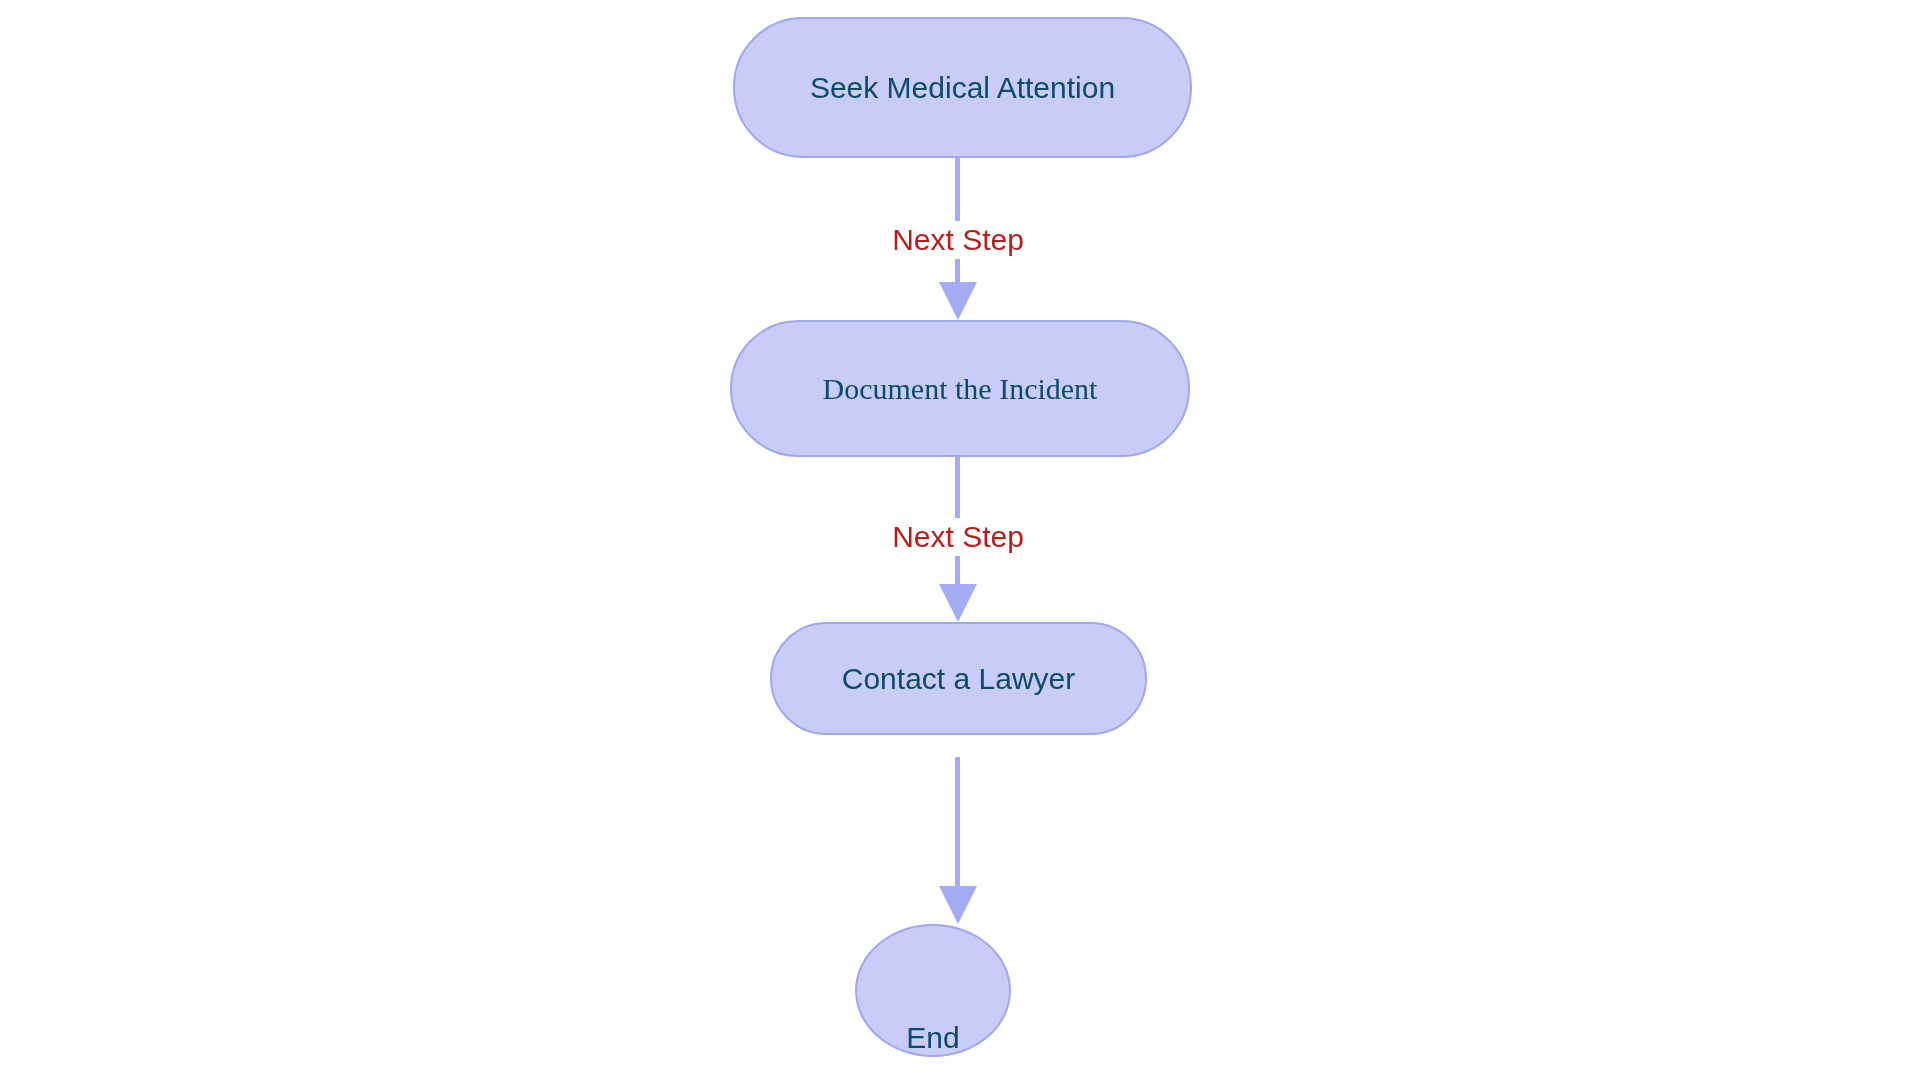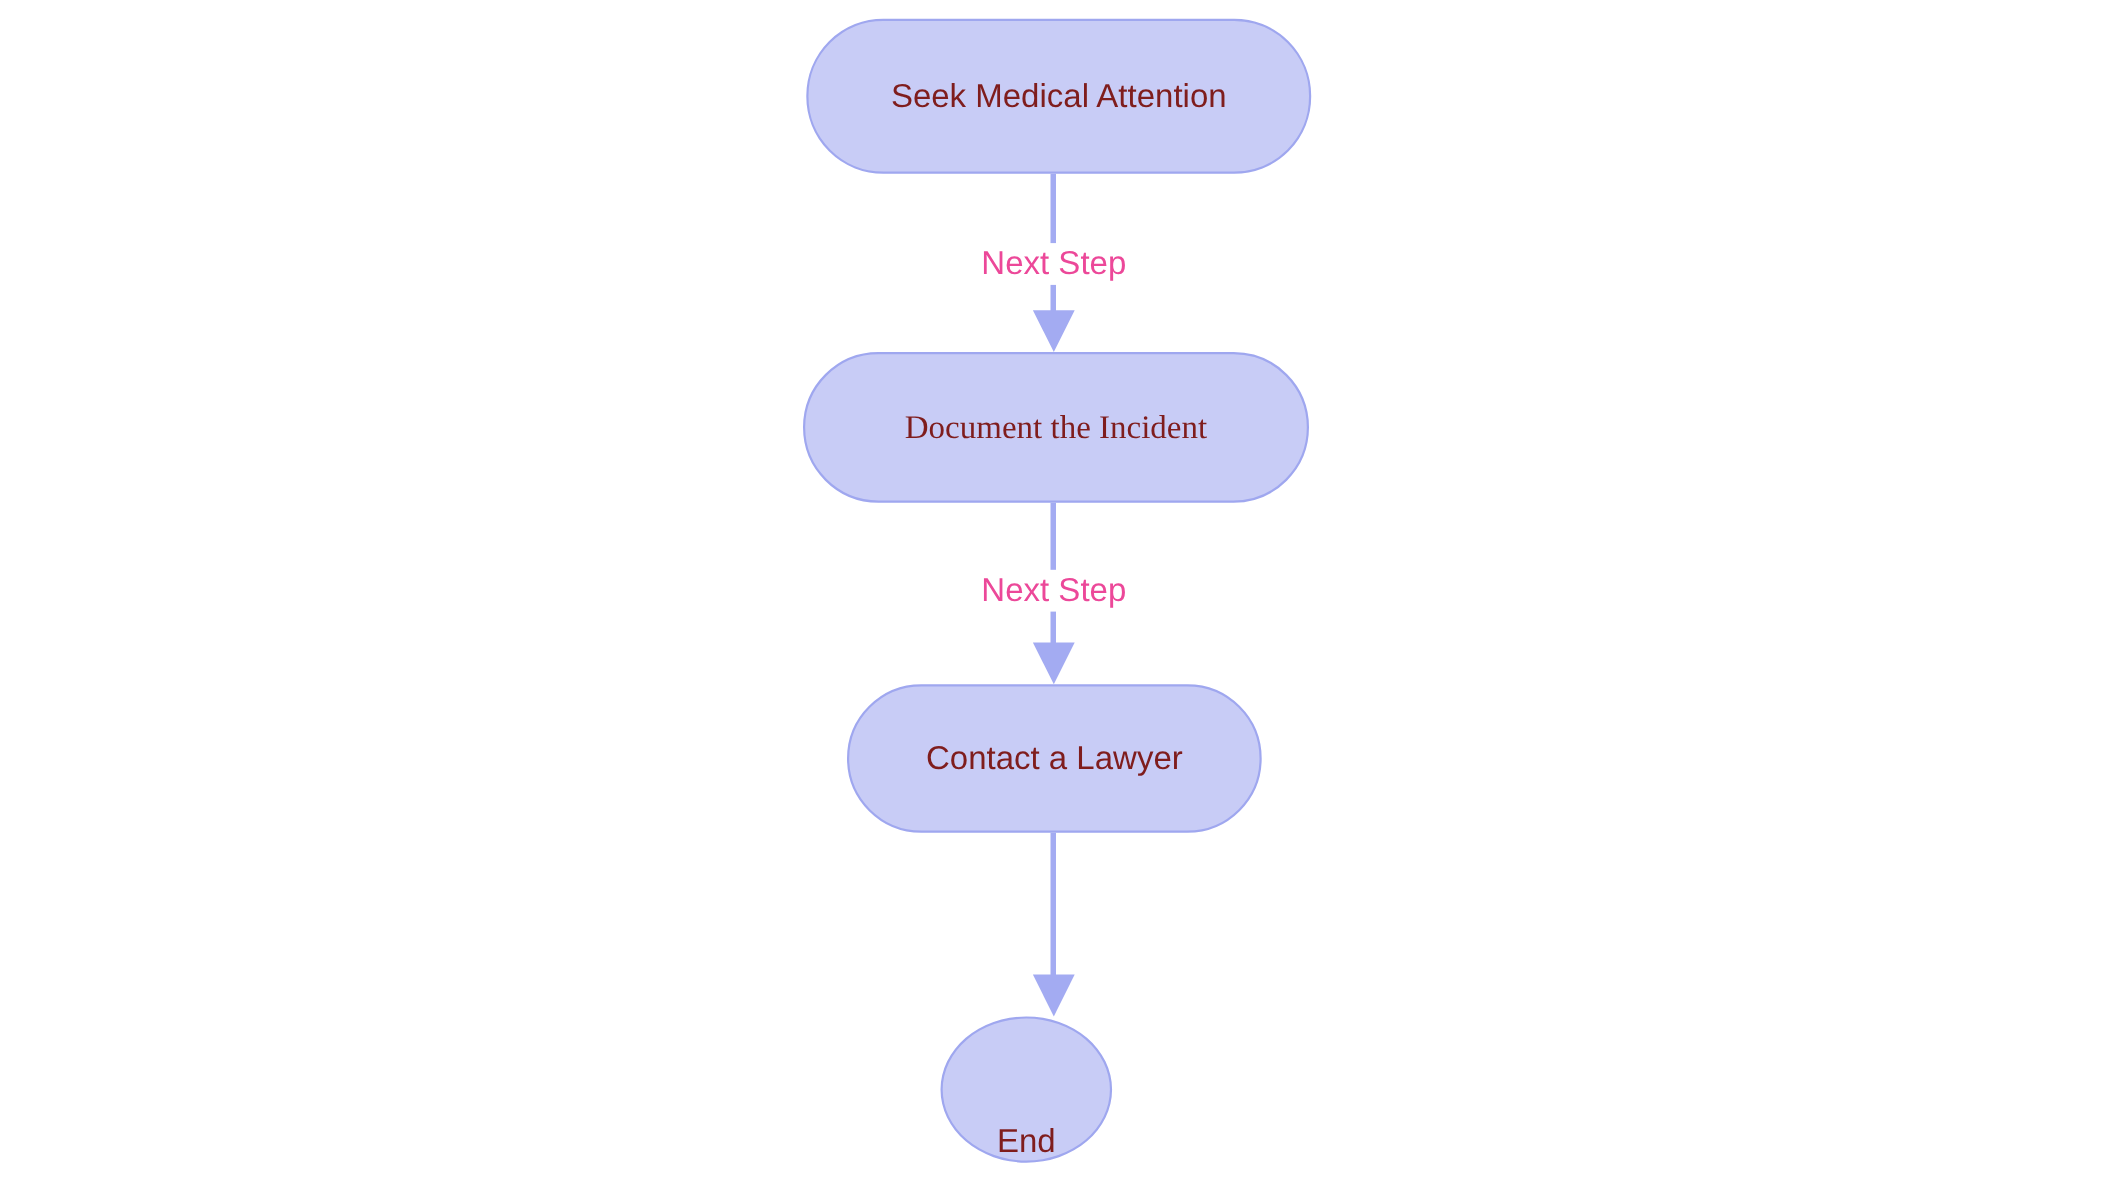--- a/index.html
+++ b/index.html
@@ -16,30 +16,30 @@
     overflow: hidden;
   }
   .node {
     position: absolute;
     display: flex;
     align-items: center;
     justify-content: center;
     background: #c8ccf6;
     border: 2px solid #9fa7ef;
     box-sizing: border-box;
-    color: #7f1d1d;
+    color: #0c4a6e;
     font-size: 30px;
     text-align: center;
   }
   .stadium { border-radius: 70px; }
   .circle  { border-radius: 50%; }
 
   .node-1 { left: 733px; top: 17px;  width: 459px; height: 141px; }
   .node-2 { left: 730px; top: 320px; width: 460px; height: 137px; font-family: Liberation Serif, serif; }
-  .node-3 { left: 770px; top: 622px; width: 377px; height: 135px; }
+  .node-3 { left: 770px; top: 622px; width: 377px; height: 113px; }
   .node-4 { left: 855px; top: 924px; width: 156px; height: 133px; align-items: flex-end; }
 
   .edge-line {
     position: absolute;
     left: 955px;
     width: 5px;
     background: #a3abf2;
   }
   .line-1 { top: 158px; height: 130px; }
   .line-2 { top: 457px; height: 129px; }
@@ -57,21 +57,21 @@
   .arrow-1 { top: 282px; }
   .arrow-2 { top: 584px; }
   .arrow-3 { top: 886px; }
 
   .edge-label {
     position: absolute;
     left: 958px;
     transform: translate(-50%, -50%);
     white-space: nowrap;
     background: #ffffff;
-    color: #ec4899;
+    color: #b91c1c;
     font-size: 30px;
     padding: 2px 12px;
     z-index: 2;
   }
   .label-1 { top: 240px; }
   .label-2 { top: 537px; }
   .label-3 { top: 843px; }
 </style>
 </head>
 <body>

